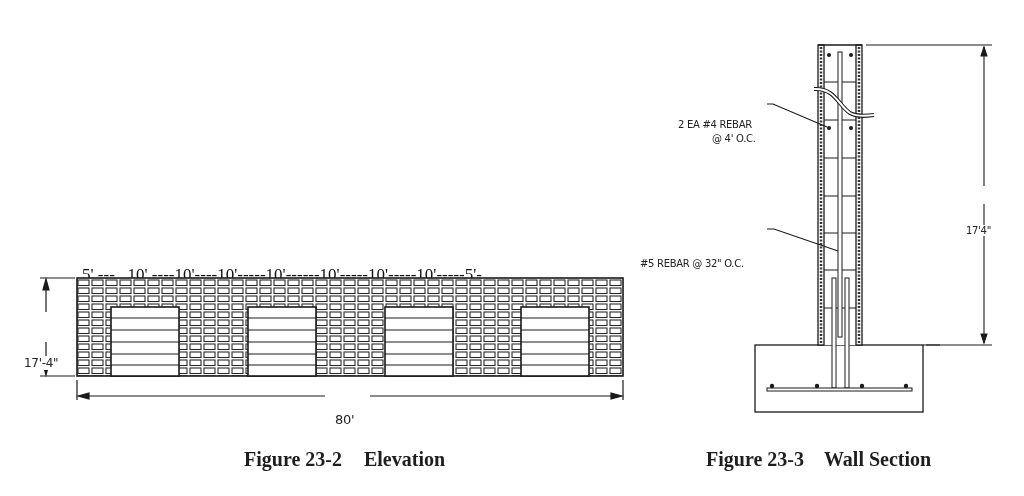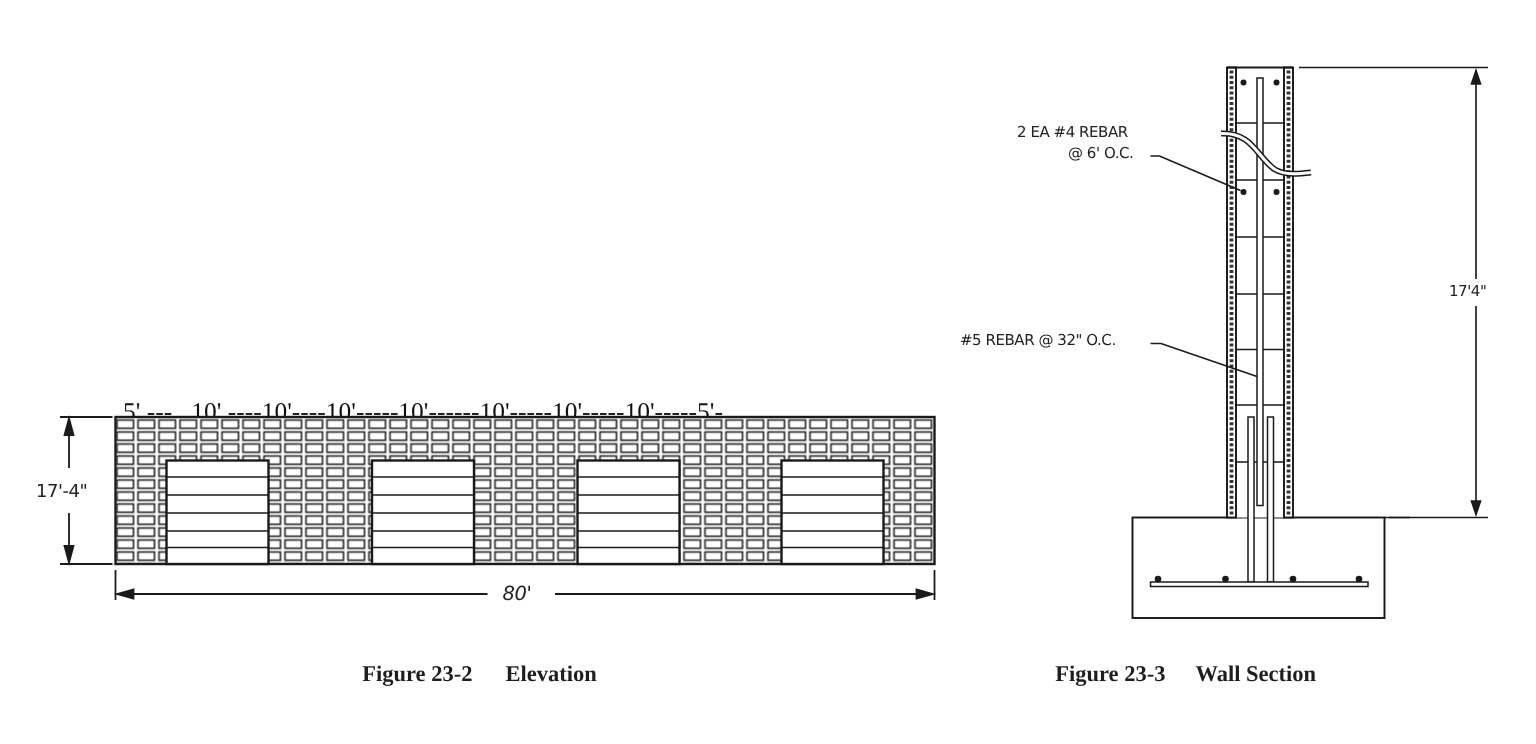--- a/index.html
+++ b/index.html
@@ -1,21 +1,21 @@
 <!DOCTYPE html>
 <html><head>
 <meta charset="utf-8">
 <style>
   html, body { margin:0; padding:0; }
   body { width:1024px; height:496px; background:#ffffff; position:relative; overflow:hidden;
          font-family:"Liberation Serif", serif; color:#1a1a1a; }
   .abs { position:absolute; }
   .dimtext { font-family:"Liberation Serif", serif; font-size:17px; white-space:pre; color:#111; }
-  .hand { font-family:"DejaVu Sans", sans-serif; font-size:10px; letter-spacing:-0.3px; color:#222; white-space:pre; }
-  .caption { font-family:"Liberation Serif", serif; font-weight:bold; font-size:15px; color:#1e1e1e; white-space:pre; }
+  .hand { font-family:"DejaVu Sans", sans-serif; font-size:10px; letter-spacing:-0.3px; color:#222; white-space:pre;margin-top:36px; }
+  .caption { font-family:"Liberation Serif", serif; font-weight:bold; font-size:20px; color:#1e1e1e; white-space:pre; }
   svg { position:absolute; left:0; top:0; }
 </style>
 </head>
 <body>
 
 <div class="abs dimtext" style="left:82px; top:232px;margin-top:33px;">5' ---   10' ----10'----10'-----10'------10'-----10'-----10'-----5'-</div>
 
 <svg width="1024" height="496">
   <defs>
     <pattern id="brick" x="77" y="279" width="14" height="8" patternUnits="userSpaceOnUse">
@@ -137,26 +137,26 @@
       <line x1="926" y1="345" x2="992" y2="345"></line>
       <line x1="984" y1="47" x2="984" y2="186"></line>
       <line x1="984" y1="204" x2="984" y2="343"></line>
       <polygon points="984,47 981,56 987,56"></polygon>
       <polygon points="984,343 981,334 987,334"></polygon>
     </g>
   </g>
 </svg>
 
 <div class="abs hand" style="left:24px; top:320px; font-size:12px; background:#fff;">17'-4"</div>
-<div class="abs hand" style="left:335px; top:389px; font-size:13px; font-style:italic;">80'</div>
+<div class="abs hand" style="left:335px; top:376px; font-size:13px; ">80'</div>
 
 <div class="abs caption" style="left:234px; top:425px;">
   <span>Figure 23-2</span><span style="display:inline-block;width:22px;"></span><span>Elevation</span>
 </div>
 
 <div class="abs hand" style="left:678px; top:83px;">2 EA #4 REBAR</div>
-<div class="abs hand" style="left:712px; top:97px;">@ 6' O.C.</div>
+<div class="abs hand" style="left:712px; top:97px;">@ 4' O.C.</div>
 <div class="abs hand" style="left:640px; top:222px;">#5 REBAR @ 32" O.C.</div>
 <div class="abs hand" style="left:966px; top:189px; font-size:10px; background:#fff;">17'4"</div>
 
 <div class="abs caption" style="left:696px; top:425px;">
   <span>Figure 23-3</span><span style="display:inline-block;width:20px;"></span><span>Wall Section</span>
 </div>
 
 </body></html>

